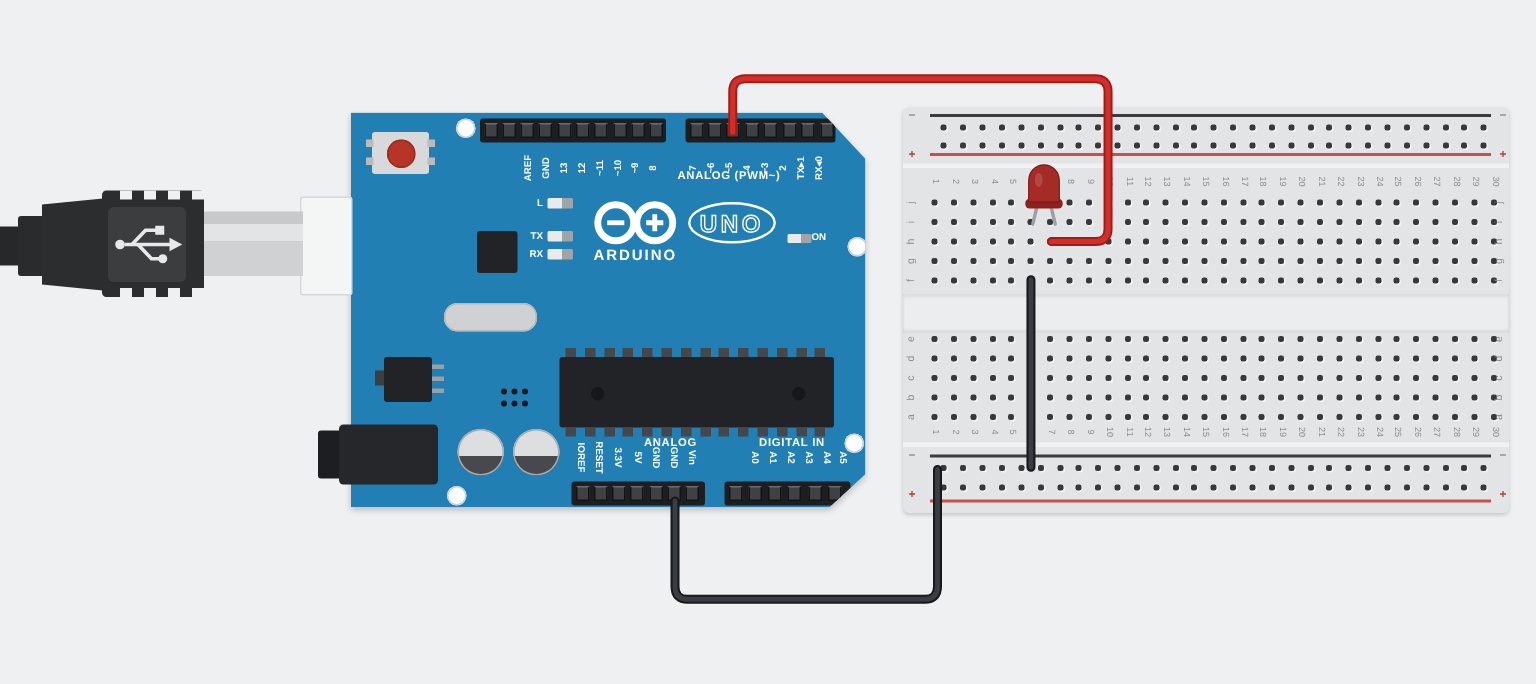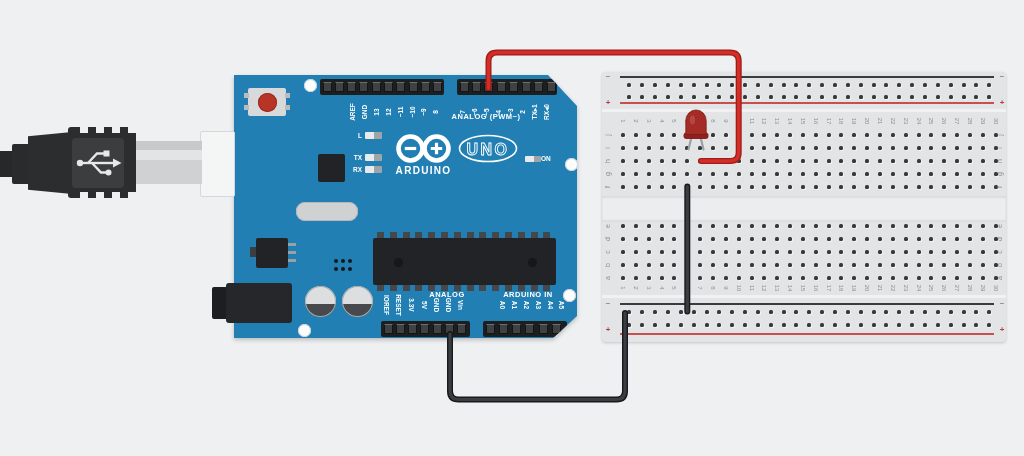--- a/index.html
+++ b/index.html
@@ -630,21 +630,21 @@
           <div class="abs pin" style="left: 2.5px;"></div>
           <div class="abs pin" style="left: 15.8px;"></div>
           <div class="abs pin" style="left: 29.1px;"></div>
           <div class="abs pin" style="left: 42.4px;"></div>
           <div class="abs pin" style="left: 55.7px;"></div>
           <div class="abs pin" style="left: 69px;"></div>
         </div>
 
       <div class="abs hlabel" style="left:192px;top:37px;width:120px">ANALOG (PWM~)</div>
       <div class="abs hlabel" style="left:173px;top:215px;width:80px">ANALOG</div>
-      <div class="abs hlabel" style="left:254px;top:215px;width:80px">ARDUINO IN</div>
+      <div class="abs hlabel" style="left:254px;top:215px;width:80px">DIGITAL IN</div>
 
       <div class="abs led-label" style="left:112px;top:57px">L</div>
       <div class="abs ledstrip" style="left:131px;top:57px"></div>
       <div class="abs led-label" style="left:112px;top:79px">TX</div>
       <div class="abs ledstrip" style="left:131px;top:79px"></div>
       <div class="abs led-label" style="left:112px;top:91px">RX</div>
       <div class="abs ledstrip" style="left:131px;top:91px"></div>
       <div class="abs ledstrip" style="left:291px;top:81px;width:16px;height:6px"></div>
       <div class="abs led-label" style="left:307px;top:80px;text-align:left">ON</div>
 

